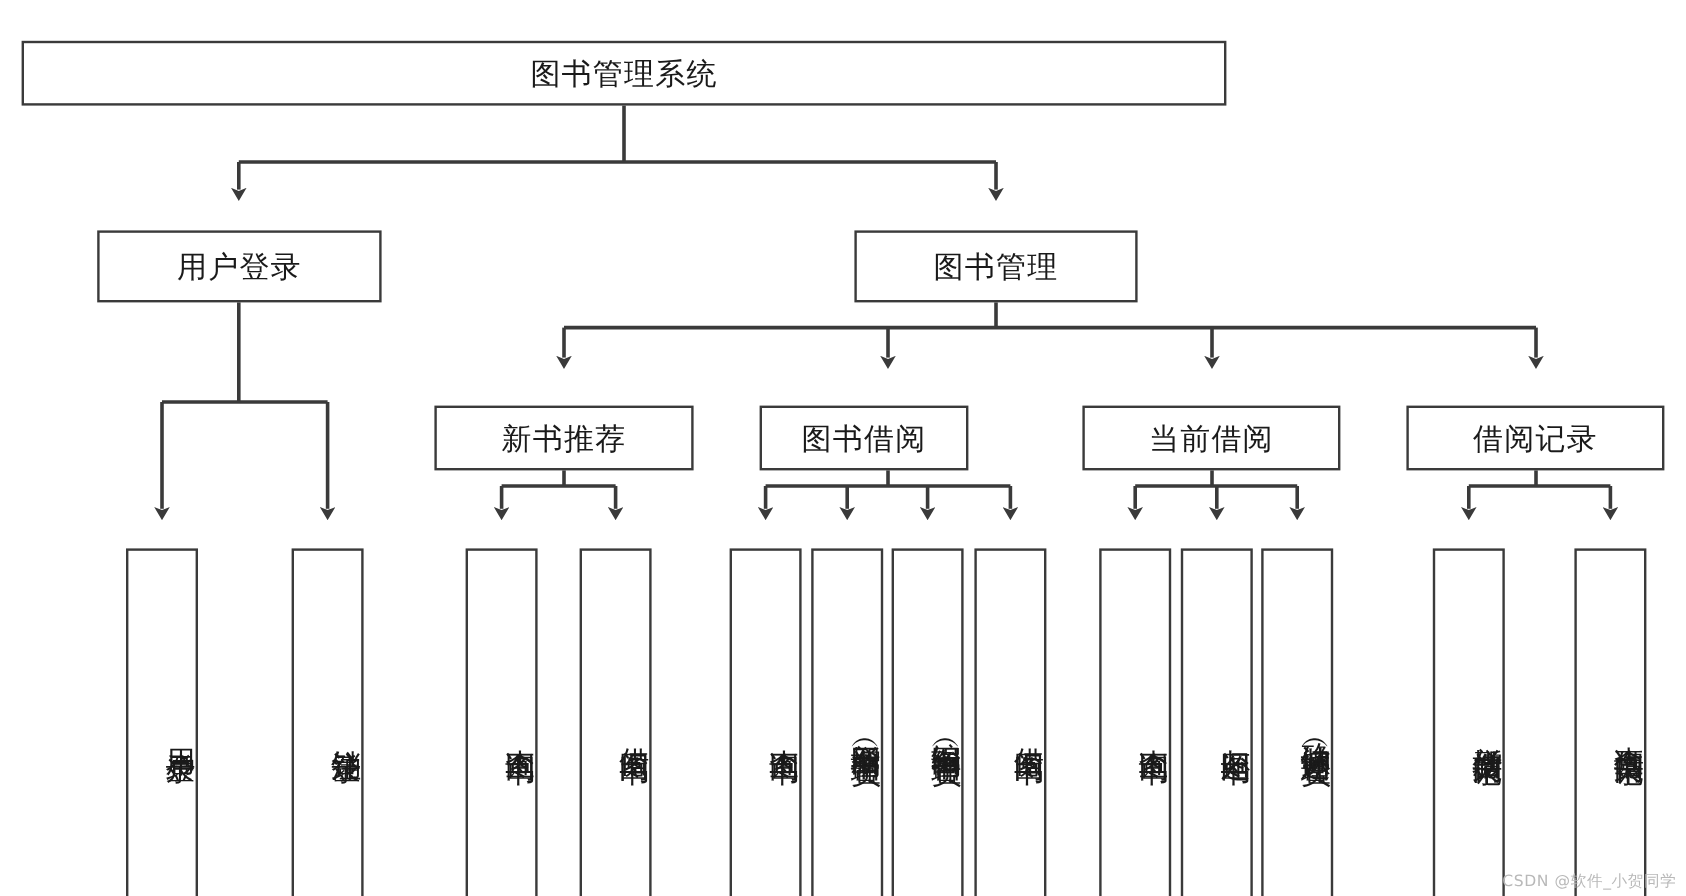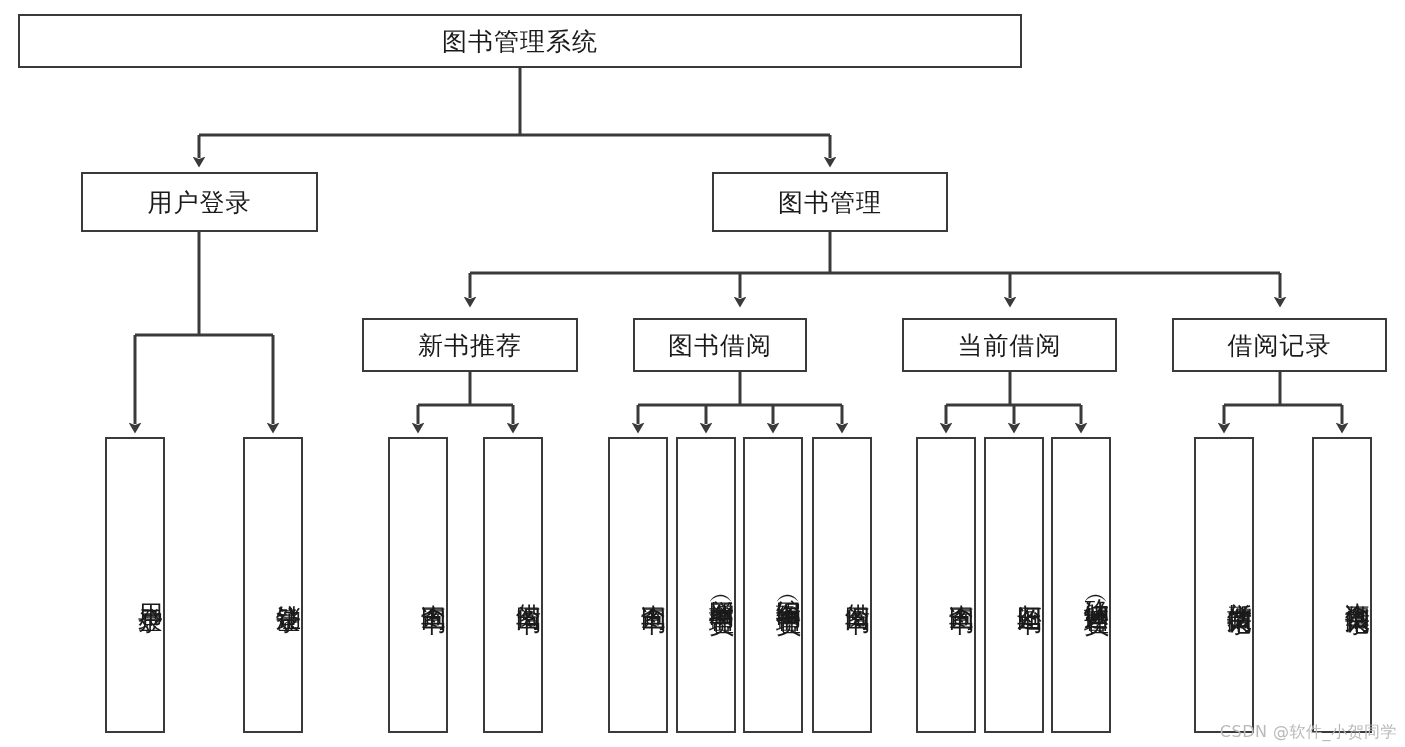--- a/index.html
+++ b/index.html
@@ -25,20 +25,21 @@
   }
   .node {
     position: absolute;
     box-sizing: border-box;
     background: #ffffff;
     border: 2px solid #3a3a3a;
     display: flex;
     align-items: center;
     justify-content: center;
     color: #1a1a1a;
+    margin-top: 20px;
   }
   .node.horiz {
     font-size: 25px;
     letter-spacing: 1px;
   }
   .node.vert {
     writing-mode: vertical-rl;
     text-orientation: upright;
     font-size: 25px;
     letter-spacing: 2px;
@@ -48,21 +49,21 @@
     justify-content: center;
   }
   .node .lbl {
     display: block;
     white-space: pre;
   }
   .watermark {
     position: absolute;
     right: 8px;
     bottom: 4px;
-    font-size: 16px;
+    font-size: 13px;
     color: #b9b9b9;
     letter-spacing: 0.5px;
     white-space: nowrap;
   }
 </style>
 </head>
 <body>
 
 <div id="canvas">
 

